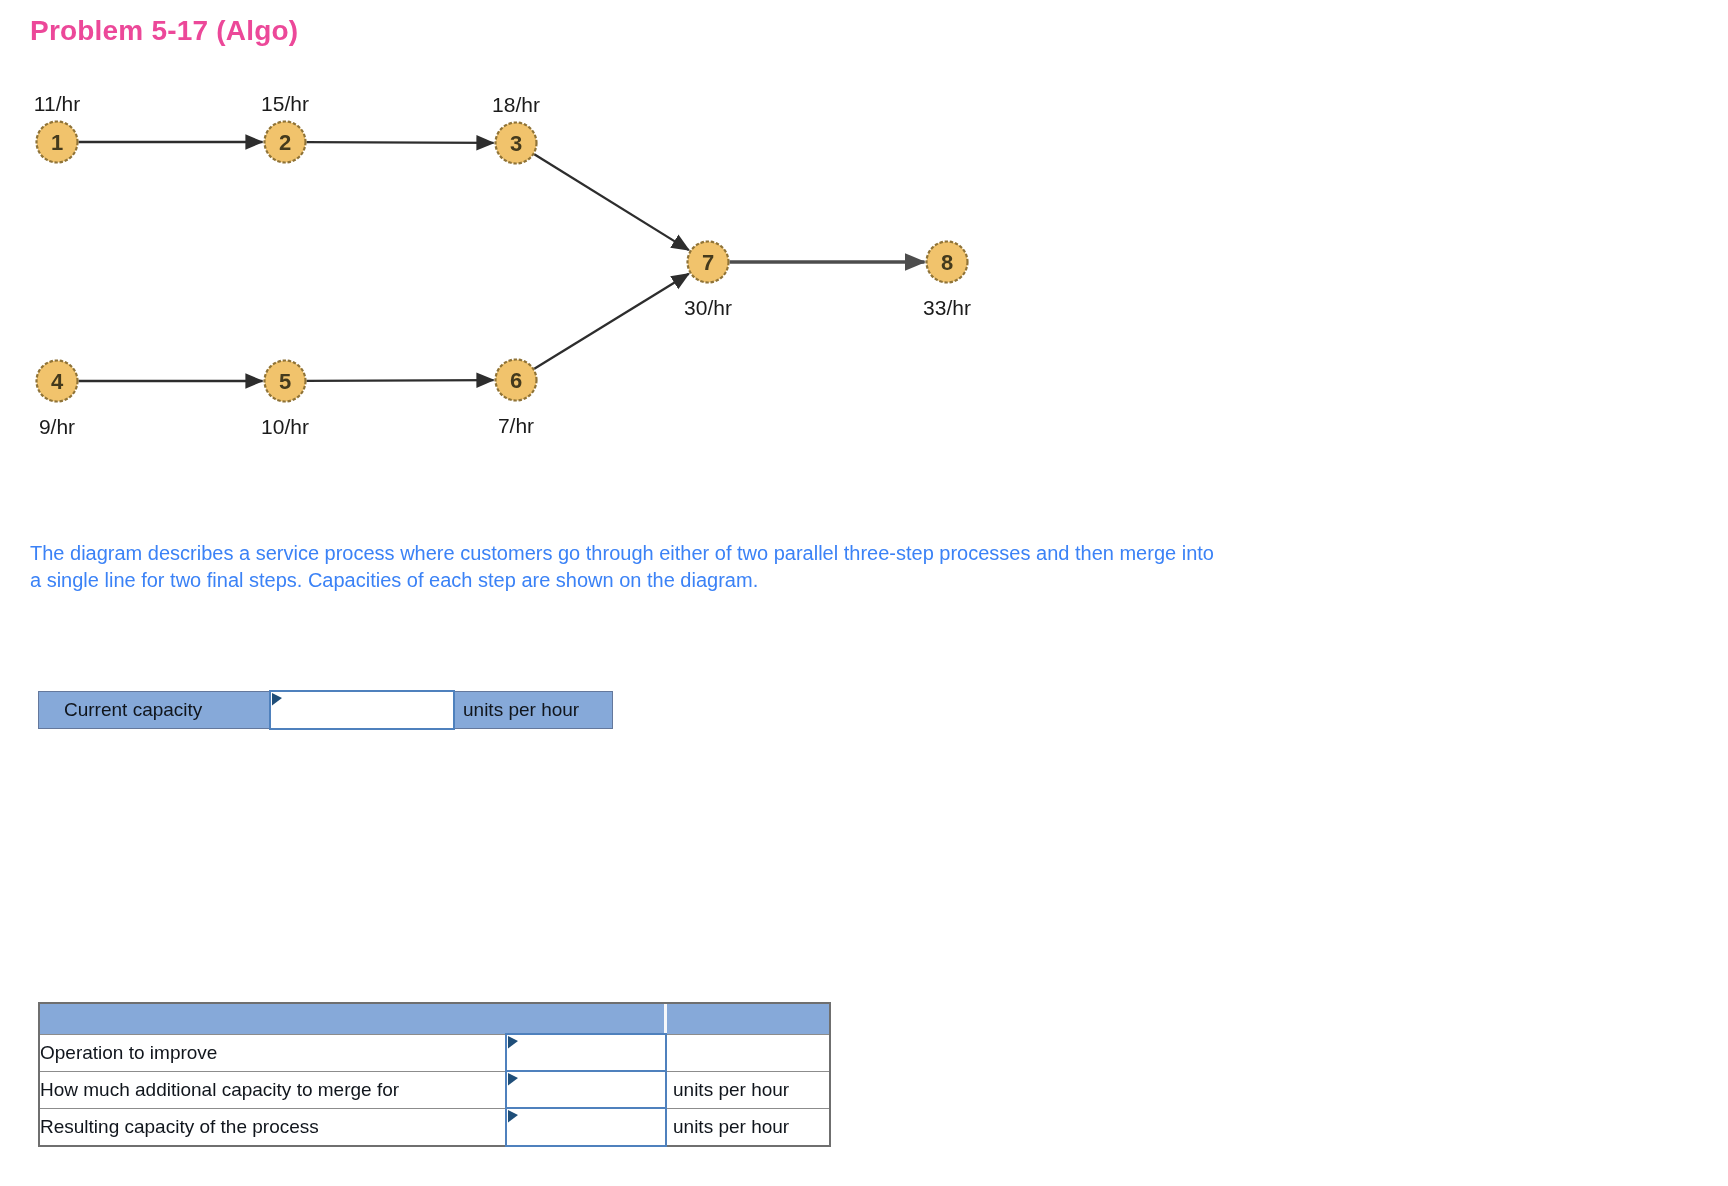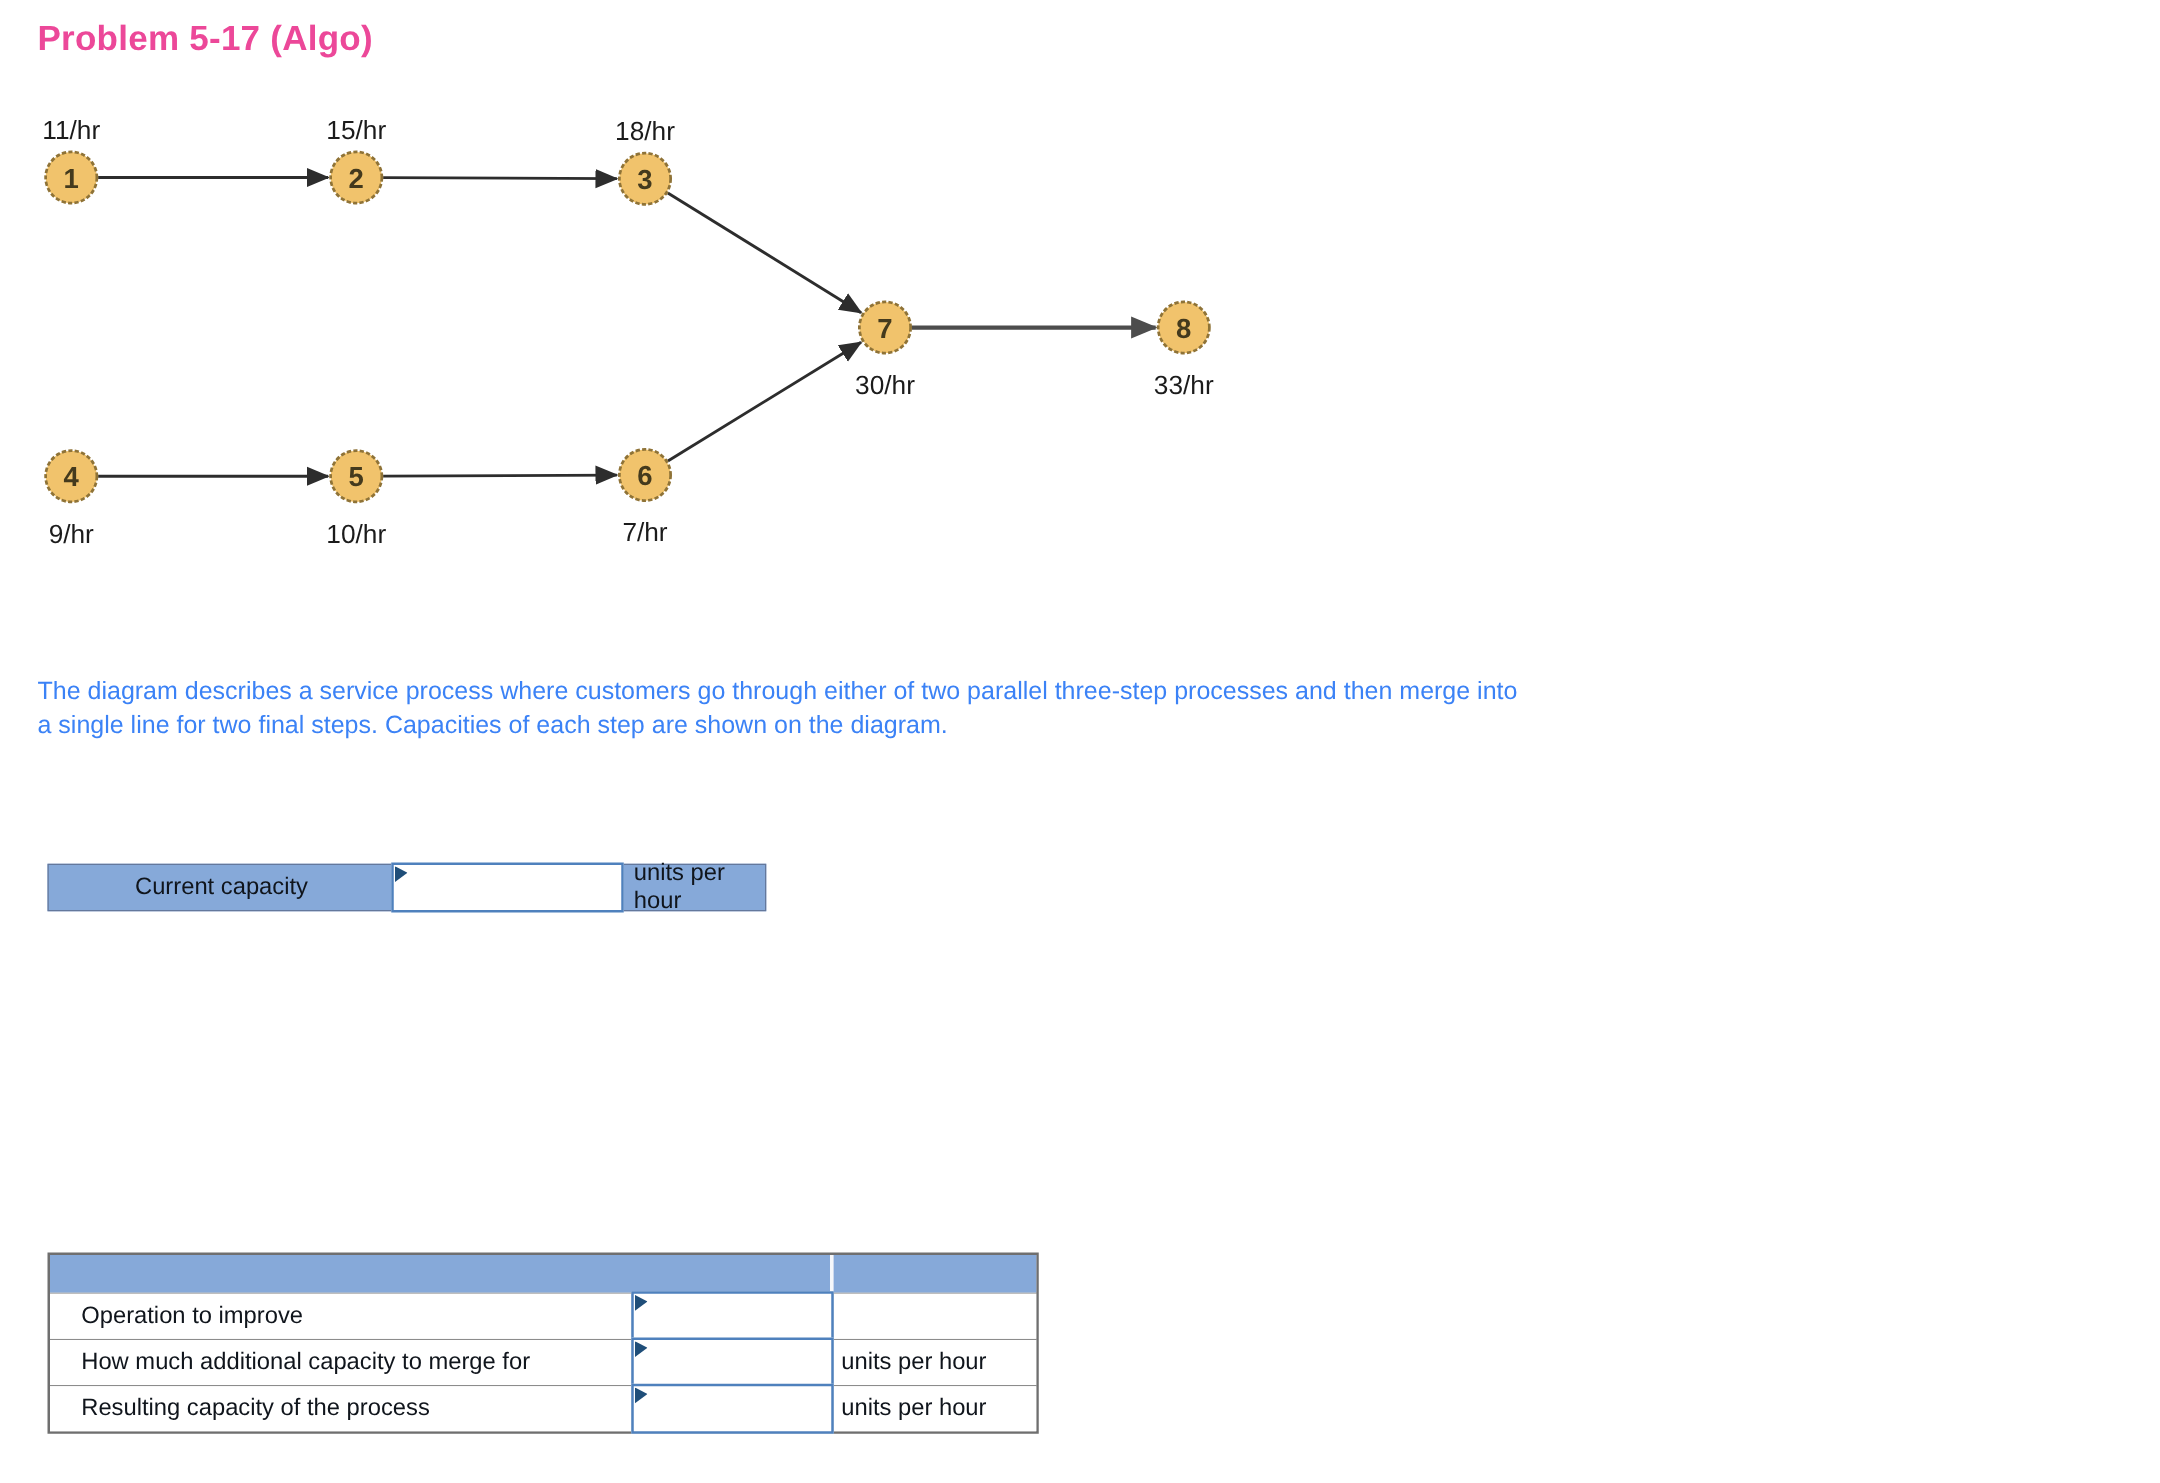--- a/index.html
+++ b/index.html
@@ -22,21 +22,20 @@
   .para-a{top:540px;}
   .q-a{top:626px;}
   .q-b{top:896px;}
   .q-b .line{line-height:28px;}
 
   
   .row-a{
     position:absolute;left:38px;top:691px;height:38px;width:575px;
     display:flex;border:1px solid #64789c;box-sizing:border-box;
     background:#86a9d9;
-    padding-left:44px;
   }
   .row-a .cell-label{
     width:231px;display:flex;align-items:center;padding-left:25px;
     box-sizing:border-box;font-size:19px;color:#10151c;
   }
   .row-a .cell-input{width:184px;position:relative;}
   .row-a .cell-units{
     flex:1;display:flex;align-items:center;padding-left:9px;
     box-sizing:border-box;font-size:19px;color:#10151c;
   }
@@ -62,21 +61,21 @@
   .tbl{
     position:absolute;left:38px;top:1002px;width:789px;
     border:2px solid #6f6f6f;box-sizing:content-box;background:#fff;
   }
   .tr{display:flex;height:36px;border-top:1px solid #8c8c8c;}
   .tr.header{height:30px;border-top:none;}
   .th-a{width:627px;background:#86a9d9;border-right:3px solid #f6f8fb;box-sizing:border-box;}
   .th-b{flex:1;background:#86a9d9;}
   .td-label{
     width:466px;border-right:1px solid #a0a0a0;box-sizing:border-box;
-    display:flex;align-items:center;padding-left:25px;font-size:19px;color:#10151c;
+    display:flex;align-items:center;font-size:19px;color:#10151c;
     background:#fff;
   }
   .td-input{width:161px;position:relative;border-right:1px solid #a0a0a0;box-sizing:border-box;}
   .td-units{
     flex:1;display:flex;align-items:center;padding-left:6px;
     font-size:19px;color:#10151c;background:#fff;
   }
 </style>
 </head>
 <body>

